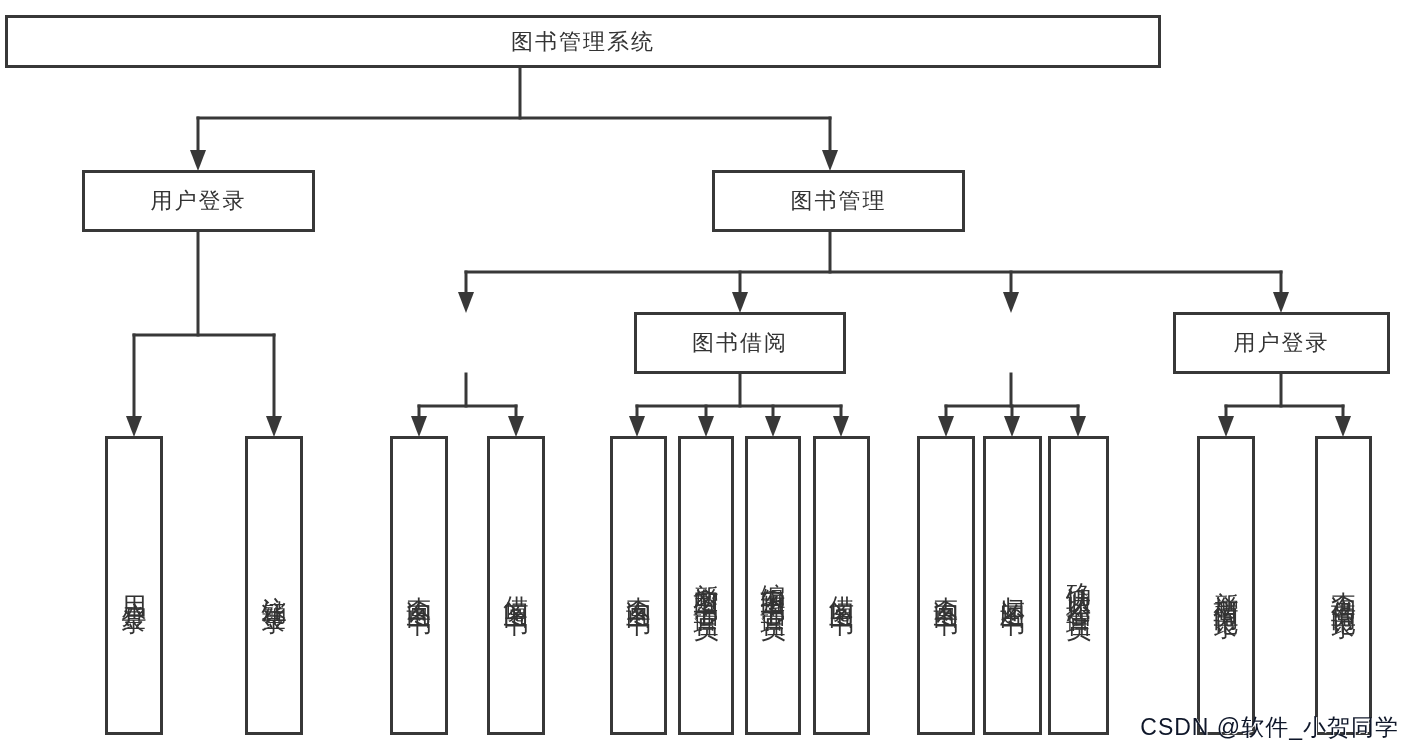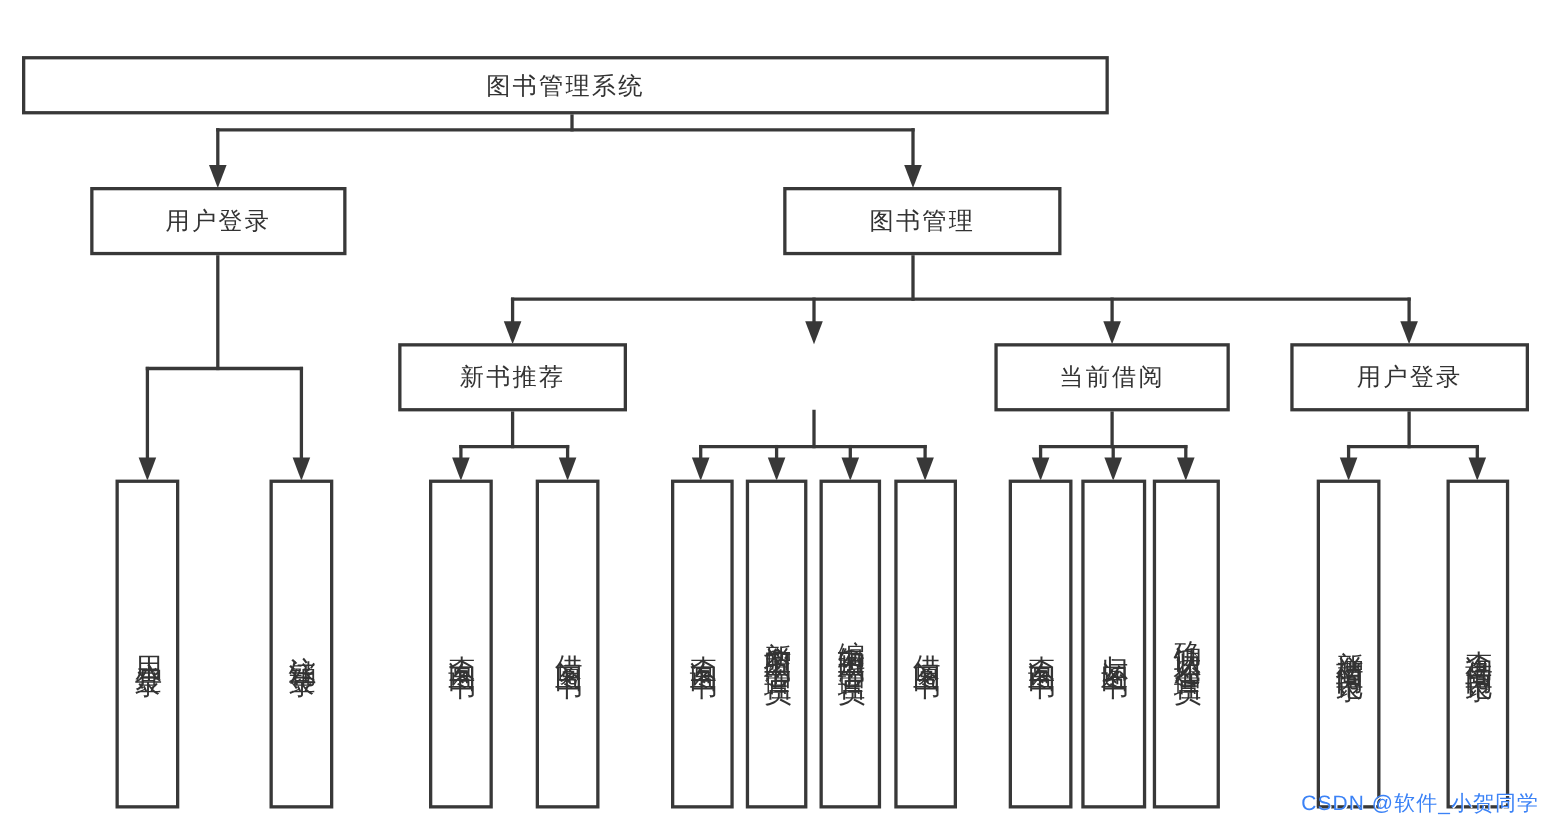--- a/index.html
+++ b/index.html
@@ -40,21 +40,21 @@
   }
   .leaf .v-label {
     writing-mode: vertical-rl;
     text-orientation: mixed;
     font-size: 25px;
     line-height: 1.0;
     letter-spacing: 5px;
     color: #333333;
   }
   
-  .n-root  { left: 20px;   top: 15px;  width: 988px; height: 53px; margin-top: 36px; }
+  .n-root  { left: 5px;   top: 15px;  width: 1156px; height: 53px; }
   .n-login { left: 82px;   top: 170px; width: 233px;  height: 62px; }
   .n-mgmt  { left: 712px;  top: 170px; width: 253px;  height: 62px; }
   .n-rec   { left: 362px;  top: 312px; width: 208px;  height: 62px; }
   .n-bor   { left: 634px;  top: 312px; width: 212px;  height: 62px; }
   .n-cur   { left: 904px;  top: 312px; width: 214px;  height: 62px; }
   .n-hist  { left: 1173px; top: 312px; width: 217px;  height: 62px; }
   .leaf    { top: 436px; height: 299px; }
   .l1  { left: 105px;  width: 58px; }
   .l2  { left: 245px;  width: 58px; }
   .l3  { left: 390px;  width: 58px; }
@@ -65,22 +65,22 @@
   .l8  { left: 813px;  width: 57px; }
   .l9  { left: 917px;  width: 58px; }
   .l10 { left: 983px;  width: 59px; }
   .l11 { left: 1048px; width: 61px; }
   .l12 { left: 1197px; width: 58px; }
   .l13 { left: 1315px; width: 57px; }
   .watermark {
     position: absolute;
     right: 6px;
     bottom: 4px;
-    font-size: 19px;
-    color: #3b82f6;
+    font-size: 23px;
+    color: #0f172a;
     text-shadow: 1px 1px 0 #ffffff;
     letter-spacing: 1px;
     z-index: 5;
     white-space: nowrap;
   }
 </style>
 </head>
 <body>
 
 <div class="stage">
@@ -165,25 +165,22 @@
     <span class="h-label">图书管理系统</span>
   </div>
 
   <div class="box n-login">
     <span class="h-label">用户登录</span>
   </div>
   <div class="box n-mgmt">
     <span class="h-label">图书管理</span>
   </div>
 
-  <div class="box n-rec">
-    <span class="h-label">新书推荐</span>
-  </div>
-  <div class="box n-cur">
-    <span class="h-label">当前借阅</span>
+  <div class="box n-bor">
+    <span class="h-label">图书借阅</span>
   </div>
   <div class="box n-hist">
     <span class="h-label">用户登录</span>
   </div>
 
   <div class="box leaf l1">
     <span class="v-label">用户登录</span>
   </div>
   <div class="box leaf l2">
     <span class="v-label">注销登录</span>

